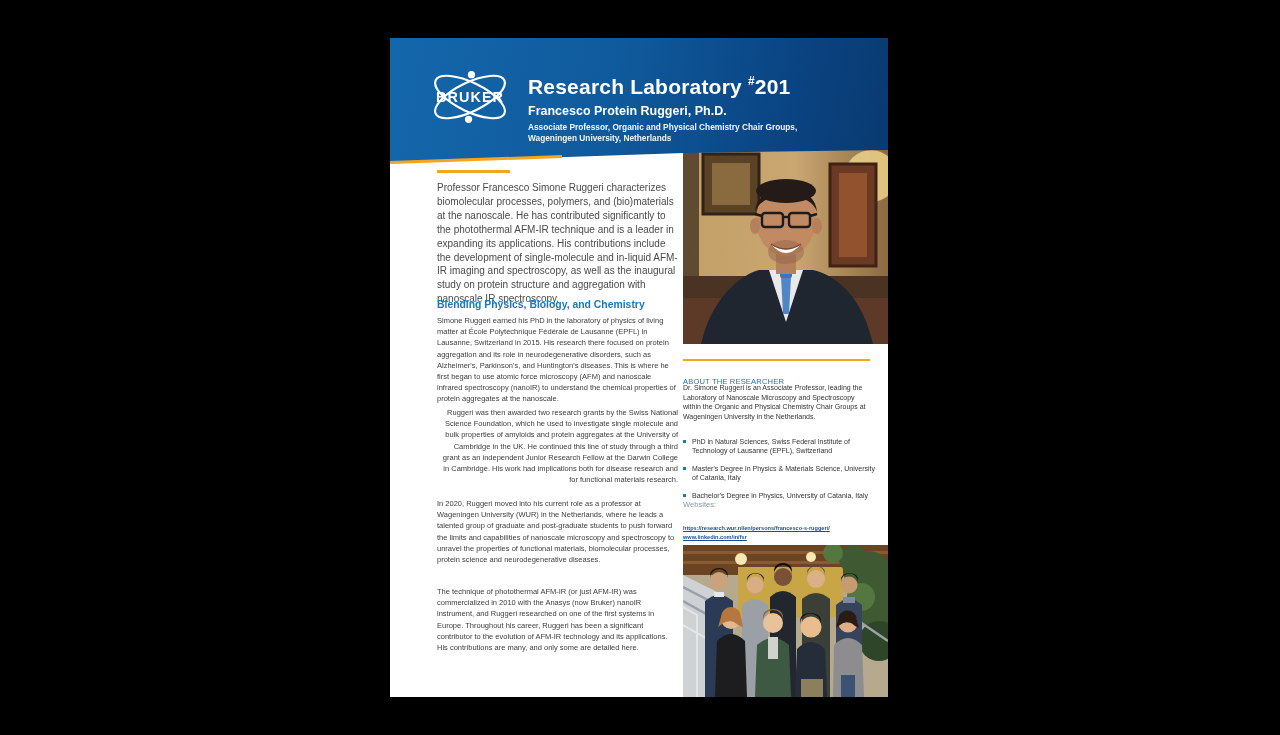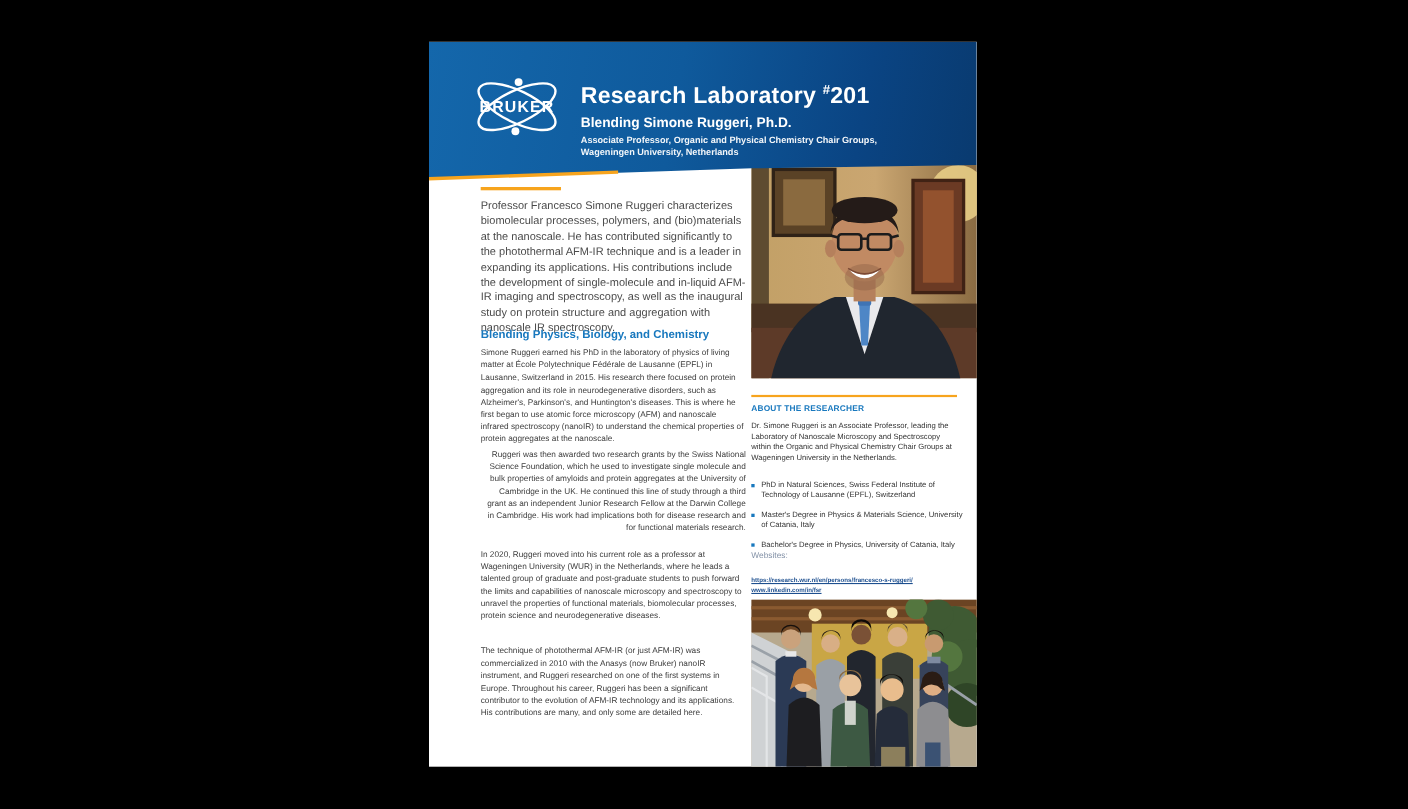--- a/index.html
+++ b/index.html
@@ -29,21 +29,21 @@
   .sec-head{position:absolute;left:2px;margin:0;font-size:10.4px;font-weight:bold;color:#1878be;}
   .h-one{top:261px;} .h-two{top:507px;}
   .body-p{position:absolute;left:2px;width:241px;margin:0;
           font-size:7.5px;line-height:11.2px;color:#3d3d3d;}
   .p1{top:277px;} .p2{top:369px;text-align:right;} .p3{top:436px;margin-top:24px;} .p4{top:525px;margin-top:23px;}
 
   
   .sidebar{position:absolute;left:293px;top:0;width:205px;height:659px;}
   .portrait{position:absolute;left:0;top:112px;width:205px;height:194px;z-index:1;}
   .side-rule{position:absolute;left:0;top:321px;width:187px;height:2.4px;background:#f7a41d;}
-  .about-head{position:absolute;left:0;top:329px;margin:0;font-size:7.6px;font-weight:bold;
+  .about-head{position:absolute;left:0;top:339px;margin:0;font-size:7.6px;font-weight:normal;
               color:#1878be;letter-spacing:.15px;}
   .about-text{position:absolute;left:0;top:345px;width:190px;margin:0;
               font-size:7px;line-height:9.6px;color:#333;}
   .cred-list{position:absolute;left:0;top:399px;width:192px;margin:0;padding:0;list-style:none;}
   .cred-item{position:relative;padding-left:9px;margin-bottom:8.5px;
              font-size:7px;line-height:9.3px;color:#333;}
   .cred-bullet{position:absolute;left:0;top:2.6px;width:3.4px;height:3.4px;background:#1878be;}
   .websites-label{position:absolute;left:0;top:462px;font-size:7.6px;color:#8593a8;}
   .weblink{display:block;position:absolute;left:0;width:200px;font-size:5.6px;font-weight:bold;
            color:#1d4f8f;text-decoration:underline;white-space:nowrap;}
@@ -65,21 +65,21 @@
             <ellipse cx="61" cy="38" rx="53" ry="20" transform="rotate(-26 61 38)"></ellipse>
             <ellipse cx="61" cy="38" rx="53" ry="20" transform="rotate(26 61 38)"></ellipse>
           </g>
           <circle cx="63" cy="7" r="5" fill="#ffffff"></circle>
           <circle cx="59" cy="69" r="5" fill="#ffffff"></circle>
           <text x="61" y="45" text-anchor="middle" font-family="Liberation Sans, sans-serif" font-weight="bold" font-size="20" letter-spacing="1.5" fill="#ffffff">BRUKER</text>
         </svg>
       </div>
       <div class="head-text">
         <div class="doc-title"><span>Research Laboratory</span>&nbsp;<sup>#</sup><span>201</span></div>
-        <div class="doc-name">Blending Simone Ruggeri, Ph.D.</div>
+        <div class="doc-name">Francesco Protein Ruggeri, Ph.D.</div>
         <div class="doc-role role1">Associate Professor, Organic and Physical Chemistry Chair Groups,</div>
         <div class="doc-role role2">Wageningen University, Netherlands</div>
       </div>
     </header>
     <div class="orange-slash"></div>
 
     <main class="left-col">
       <div class="intro-rule"></div>
       <p class="intro">Professor Francesco Simone Ruggeri characterizes biomolecular processes, polymers, and (bio)materials at the nanoscale. He has contributed significantly to the photothermal AFM-IR technique and is a leader in expanding its applications. His contributions include the development of single-molecule and in-liquid AFM-IR imaging and spectroscopy, as well as the inaugural study on protein structure and aggregation with nanoscale IR spectroscopy.</p>
 

